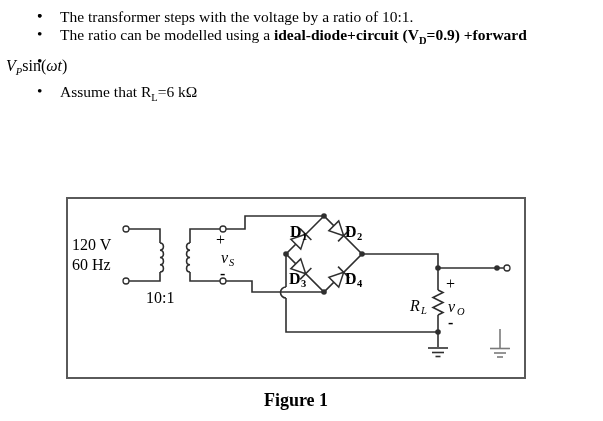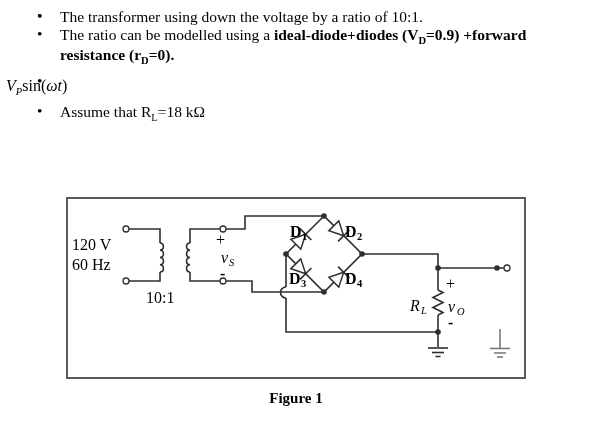--- a/index.html
+++ b/index.html
@@ -11,21 +11,21 @@
   .bullet { position:relative; padding-left:54px; }
   .bullet .dot { position:absolute; left:31px; top:-1px; }
   .cont { padding-left:54px; }
   .mt7 { margin-top:7px; }
   .mt6 { margin-top:6px; }
   .eq { text-align:left; font-size:16px; line-height:18px;margin-top:11px; }
   .b { font-weight:700; }
   .it { font-style:italic; }
   .sub { font-size:10.5px; position:relative; top:3.5px; }
   .caption { position:absolute; left:67px; top:390px; width:458px; text-align:center;
-             font-weight:700; font-size:15px; }
+             font-weight:700; font-size:18px; }
   svg.circ { position:absolute; left:0; top:0; }
   .w    { fill:none; stroke:var(--wire,#2f2f2f); stroke-width:1.6; }
   .border { fill:none; stroke:var(--border,#5a5a5a); stroke-width:2; }
   .term { fill:#fff; stroke:var(--wire,#2f2f2f); stroke-width:1.3; }
   .dotn { fill:var(--wire,#2f2f2f); stroke:none; }
   .tri  { fill:#fff; stroke:var(--wire,#2f2f2f); stroke-width:1.5; }
   .st   { font-family:"Liberation Serif",serif; font-size:16px; fill:#000; }
   .ssub { font-family:"Liberation Serif",serif; font-size:10.5px; fill:#000; }
   .bold { font-weight:700; }
   .ital { font-style:italic; }
@@ -33,38 +33,35 @@
 </style>
 </head>
 <body>
 
 <div class="doc">
   <div class="bullet">
     <span class="dot">•</span>
   </div>
   <div class="bullet">
     <span class="dot">•</span>
-    <span>The transformer using down the voltage by a ratio of 10:1.</span>
+    <span>The transformer steps with the voltage by a ratio of 10:1.</span>
   </div>
   <div class="bullet">
     <span class="dot">•</span>
-    <span>The ratio can be modelled using a </span><span class="b">ideal-diode+diodes (V</span><span class="b sub">D</span><span class="b">=0.9) +forward</span>
-  </div>
-  <div class="cont">
-    <span class="b">resistance (r</span><span class="b sub">D</span><span class="b">=0).</span>
+    <span>The ratio can be modelled using a </span><span class="b">ideal-diode+circuit (V</span><span class="b sub">D</span><span class="b">=0.9) +forward</span>
   </div>
   <div class="bullet mt7">
     <span class="dot">•</span>
   </div>
   <div class="eq">
     <span class="it">V</span><span class="it sub">P</span><span>sin(</span><span class="it">ωt</span><span>)</span>
   </div>
   <div class="bullet mt6">
     <span class="dot">•</span>
-    <span>Assume that R</span><span class="sub">L</span><span>=18 kΩ</span>
+    <span>Assume that R</span><span class="sub">L</span><span>=6 kΩ</span>
   </div>
 </div>
 
 <svg class="circ" width="603" height="421" viewBox="0 0 603 421">
 
   <rect class="border" x="67" y="198" width="458" height="180"></rect>
 
   <text class="st" x="72" y="250">120 V</text>
   <text class="st" x="72" y="270">60 Hz</text>
 

